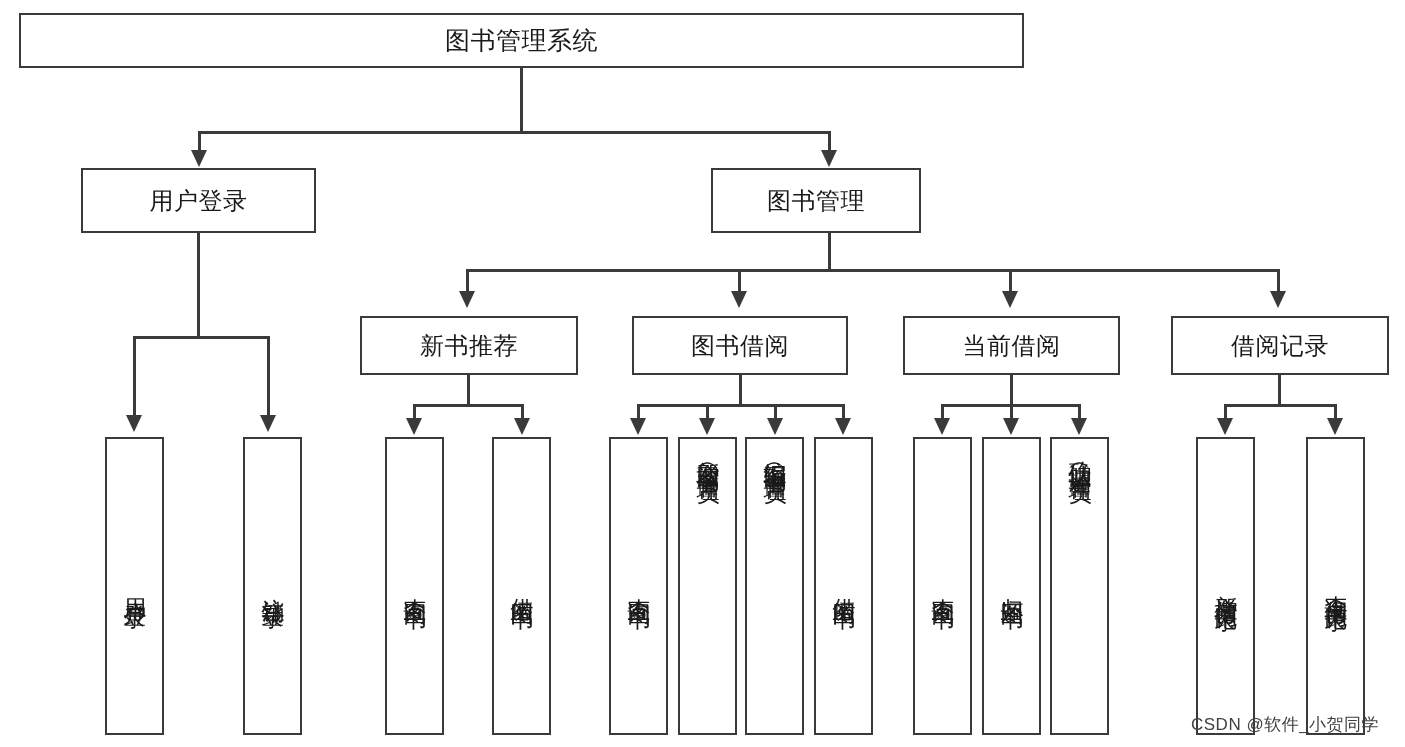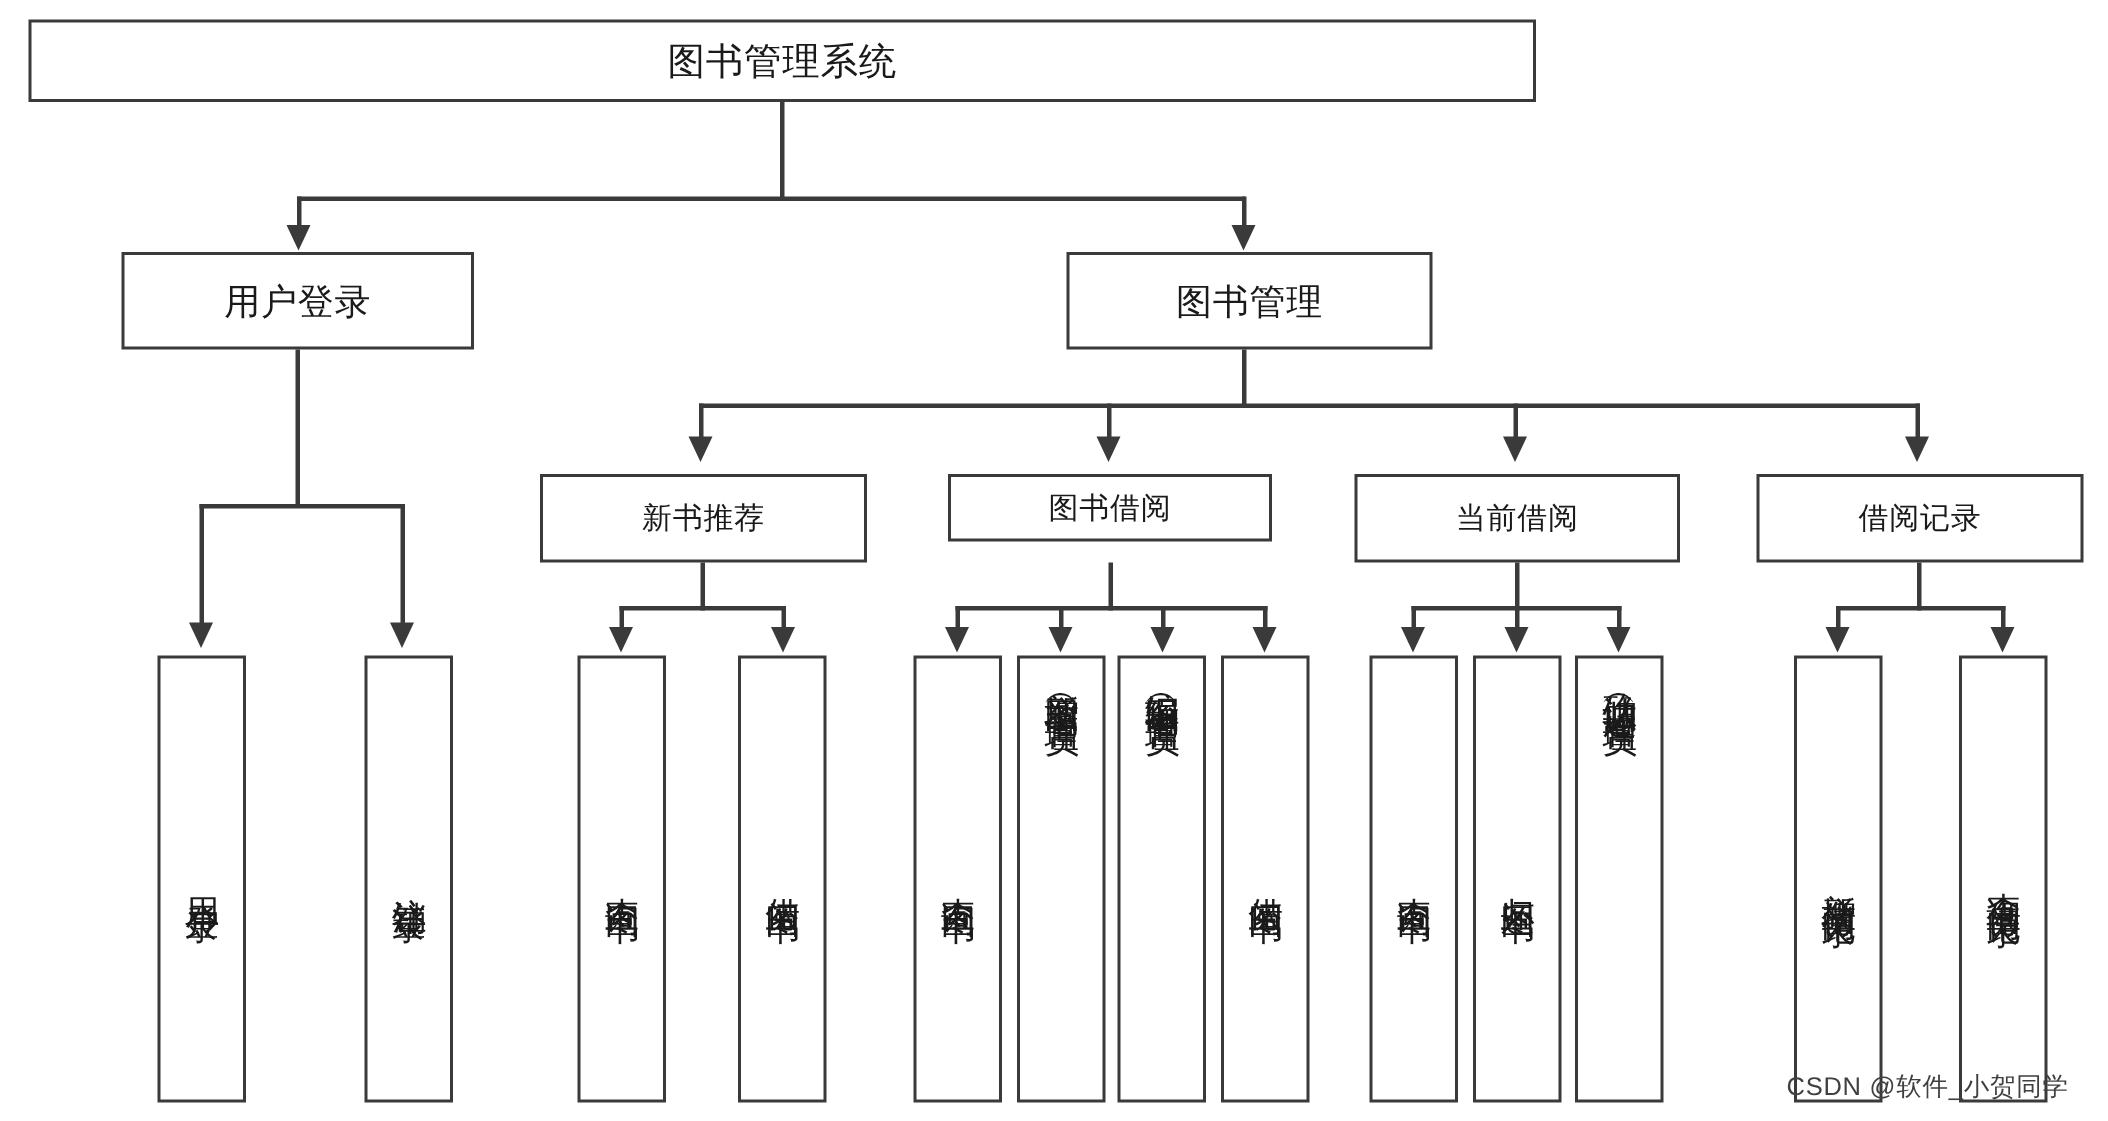--- a/index.html
+++ b/index.html
@@ -28,21 +28,21 @@
     color:#1a1a1a;
     letter-spacing:.5px;
   }
   .box.root{
     font-size:25px;
   }
   .box.lvl2{
     font-size:24px;
   }
   .box.lvl3{
-    font-size:20px;
+    font-size:24px;
   }
 
   
   .box.leaf{
     align-items:flex-start;
     justify-content:center;
     padding-top:0;
   }
   .vtext{
     writing-mode:vertical-rl;
@@ -98,21 +98,21 @@
   <div class="vline" style="left:520px;top:68px;width:3px;height:65px;"></div>
   <div class="hline" style="left:198px;top:131px;width:632px;"></div>
   <div class="vline" style="left:198px;top:131px;width:3px;height:26px;"></div>
   <div class="arrow" style="left:191px;top:150px;"></div>
   <div class="vline" style="left:828px;top:131px;width:3px;height:26px;"></div>
   <div class="arrow" style="left:821px;top:150px;"></div>
 
   <div class="box lvl2" style="left:81px;top:168px;width:235px;height:65px;">
     <span>用户登录</span>
   </div>
-  <div class="box lvl2" style="left:711px;top:168px;width:244px;height:65px;">
+  <div class="box lvl2" style="left:711px;top:168px;width:210px;height:65px;">
     <span>图书管理</span>
   </div>
 
   <div class="vline" style="left:197px;top:233px;width:3px;height:105px;"></div>
   <div class="hline" style="left:133px;top:336px;width:136px;"></div>
   <div class="vline" style="left:133px;top:336px;width:3px;height:84px;"></div>
   <div class="arrow" style="left:126px;top:415px;"></div>
   <div class="vline" style="left:267px;top:336px;width:3px;height:84px;"></div>
   <div class="arrow" style="left:260px;top:415px;"></div>
 
@@ -127,21 +127,21 @@
 
   <div class="vline" style="left:1009px;top:269px;width:3px;height:29px;"></div>
   <div class="arrow" style="left:1002px;top:291px;"></div>
 
   <div class="vline" style="left:1277px;top:269px;width:3px;height:29px;"></div>
   <div class="arrow" style="left:1270px;top:291px;"></div>
 
   <div class="box lvl3" style="left:360px;top:316px;width:218px;height:59px;">
     <span>新书推荐</span>
   </div>
-  <div class="box lvl3" style="left:632px;top:316px;width:216px;height:45px;">
+  <div class="box lvl3" style="left:632px;top:316px;width:216px;height:59px;">
     <span>图书借阅</span>
   </div>
   <div class="box lvl3" style="left:903px;top:316px;width:217px;height:59px;">
     <span>当前借阅</span>
   </div>
   <div class="box lvl3" style="left:1171px;top:316px;width:218px;height:59px;text-align:right;">
     <span>借阅记录</span>
   </div>
 
   <div class="vline" style="left:467px;top:375px;width:3px;height:32px;"></div>

